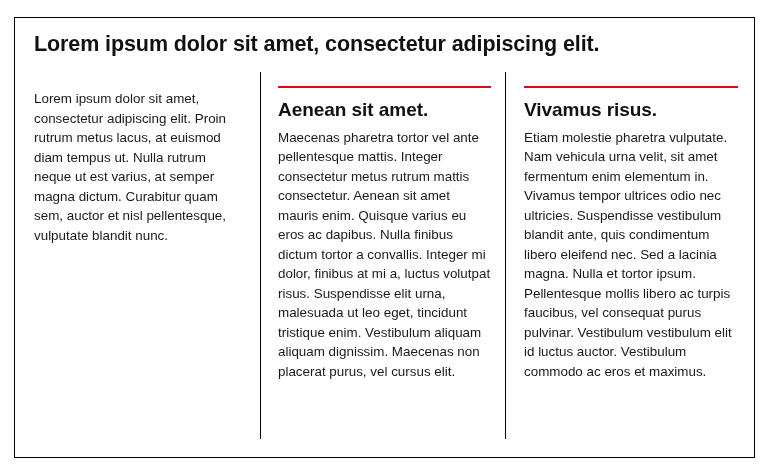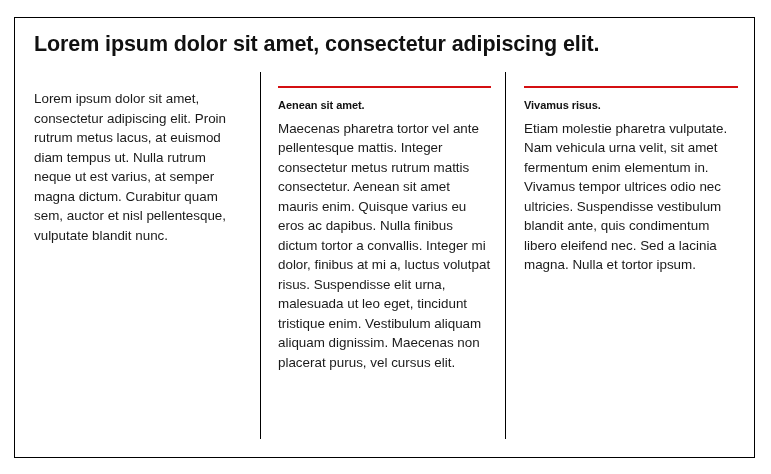--- a/index.html
+++ b/index.html
@@ -96,21 +96,21 @@
   .rule {
     height: 2px;
     background: #d40f11;
     margin: 14px 0 0 0;
   }
   .rule.spacer-only {
     background: transparent;
   }
 
   .col-head {
-    font-size: 11px;
+    font-size: 19px;
     font-weight: bold;
     color: #111111;
     margin: 11px 0 7px 0;
     line-height: 1.15;
     letter-spacing: -0.05px;
   }
 
   .col-body {
     font-size: 13.4px;
     line-height: 1.455;
@@ -148,18 +148,19 @@
         <div class="col-body">
           <p>Maecenas pharetra tortor vel ante pellentesque mattis. Integer consectetur metus rutrum mattis consectetur. Aenean sit amet mauris enim. Quisque varius eu eros ac dapibus. Nulla finibus dictum tortor a convallis. Integer mi dolor, finibus at mi a, luctus volutpat risus. Suspendisse elit urna, malesuada ut leo eget, tincidunt tristique enim. Vestibulum aliquam aliquam dignissim. Maecenas non placerat purus, vel cursus elit.</p>
         </div>
       </div>
 
       <div class="column col-3">
         <div class="rule"></div>
         <div class="col-head">Vivamus risus.</div>
         <div class="col-body">
           <p>Etiam molestie pharetra vulputate. Nam vehicula urna velit, sit amet fermentum enim elementum in. Vivamus tempor ultrices odio nec ultricies. Suspendisse vestibulum blandit ante, quis condimentum libero eleifend nec. Sed a lacinia magna. Nulla et tortor ipsum.</p>
+          <p>Pellentesque mollis libero ac turpis faucibus, vel consequat purus pulvinar. Vestibulum vestibulum elit id luctus auctor. Vestibulum commodo ac eros et maximus.</p>
         </div>
       </div>
 
     </div>
   </div>
 </div>
 
 </body></html>

